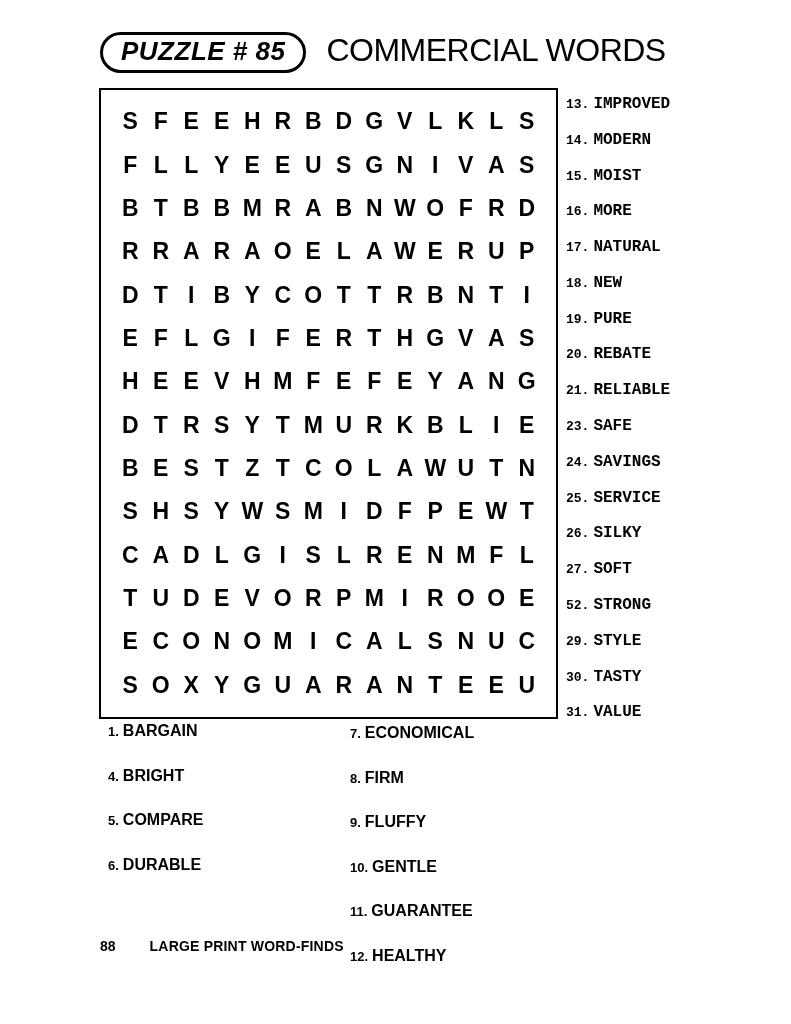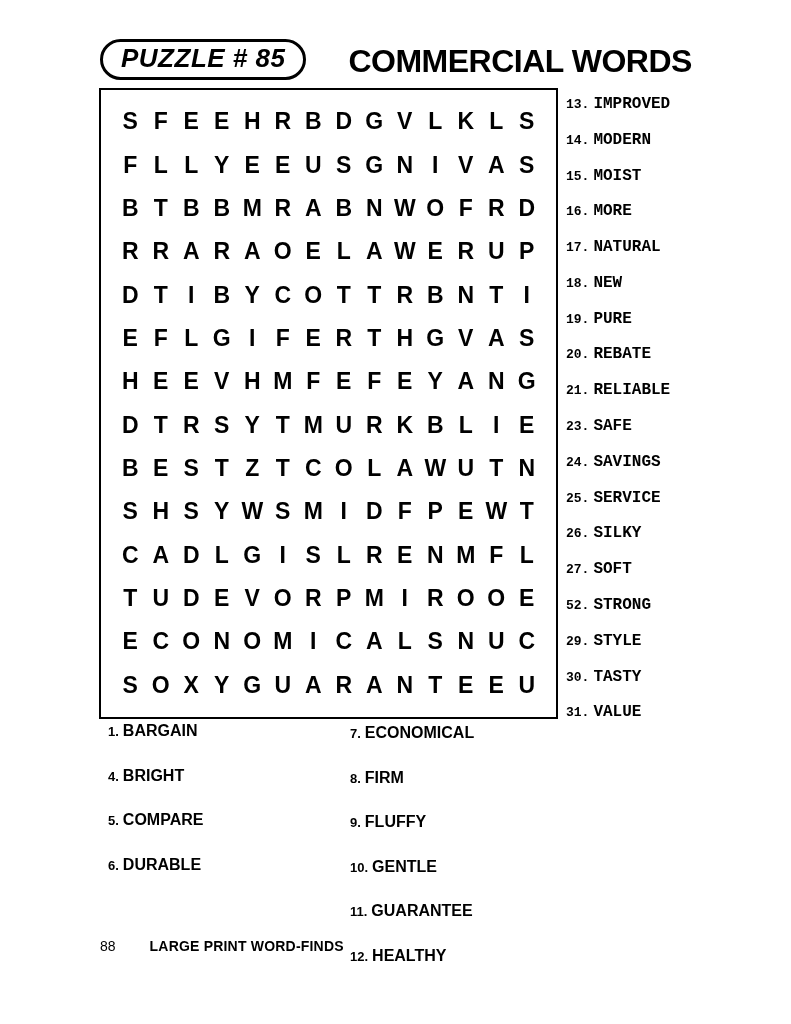--- a/index.html
+++ b/index.html
@@ -24,37 +24,36 @@
   }
 
   
   .header {
     position: absolute;
     left: 100px;
     top: 32px;
     width: 590px;
     height: 48px;
     display: flex;
-    align-items: flex-end;
-    gap: 13px;
+    align-items: flex-start;
   }
   .puzzle-badge {
     border: 3px solid #000;
     border-radius: 22px;
     padding: 3px 18px 5px 18px;
     font-style: italic;
     font-weight: bold;
     font-size: 26px;
     letter-spacing: 0.5px;
     line-height: 1.05;
     white-space: nowrap;
   }
   .puzzle-title {
-    margin-left: 29px;
-    font-weight: bold;
+    margin-left: 20px;
+    font-weight: normal;
     font-size: 32px;
     letter-spacing: -0.5px;
     white-space: nowrap;
   }
 
   
   .grid-box {
     position: absolute;
     left: 99px;
     top: 88px;
@@ -129,21 +128,21 @@
 
   
   .footer {
     position: absolute;
     left: 100px;
     top: 938px;
     display: flex;
     align-items: baseline;
   }
   .footer-page {
-    font-weight: normal;
+    font-weight: bold;
     font-size: 14px;
     margin-right: 18px;
   }
   .footer-title {
     font-weight: bold;
     font-size: 14px;
     letter-spacing: 0.2px;
     padding-left: 16px;
   }
 </style>

